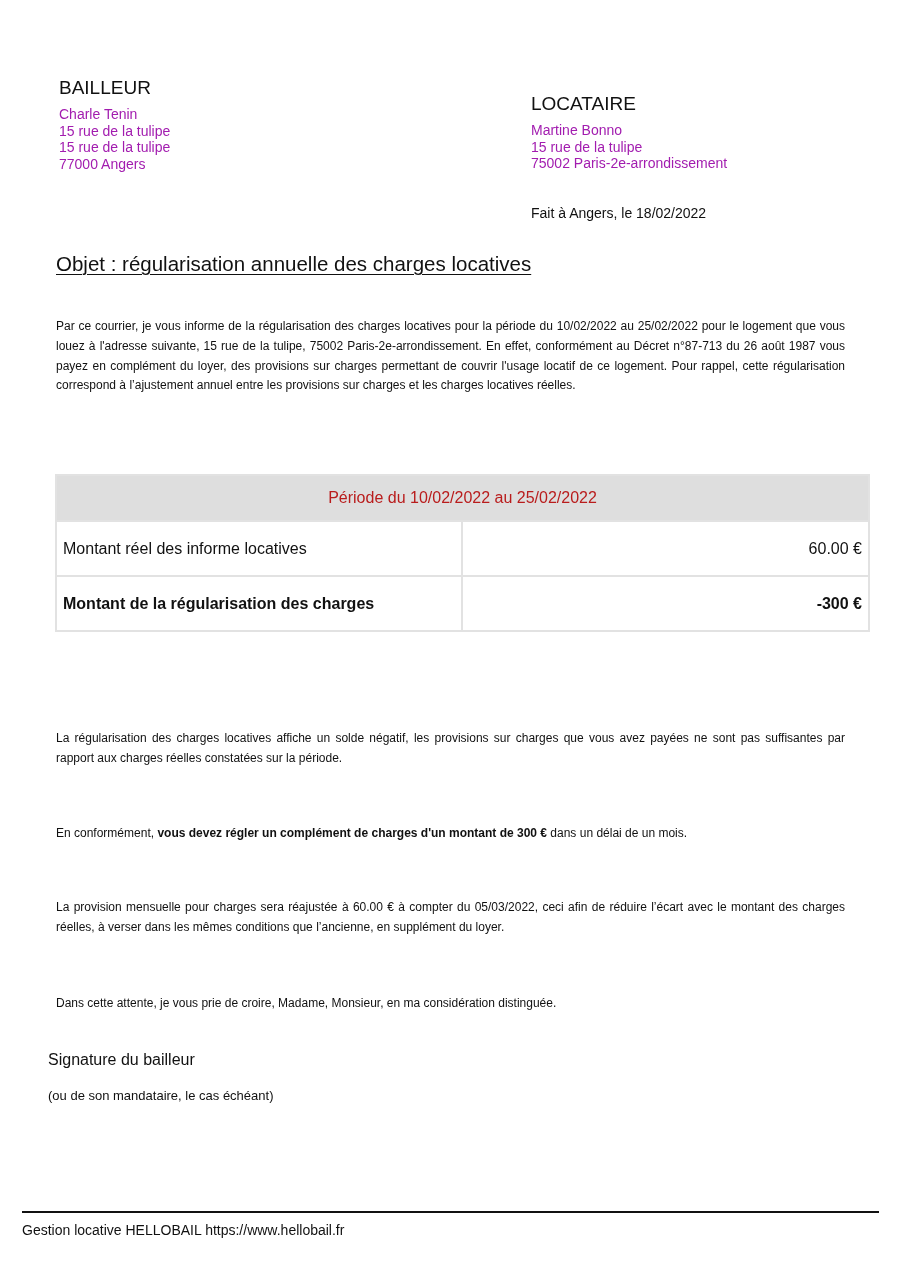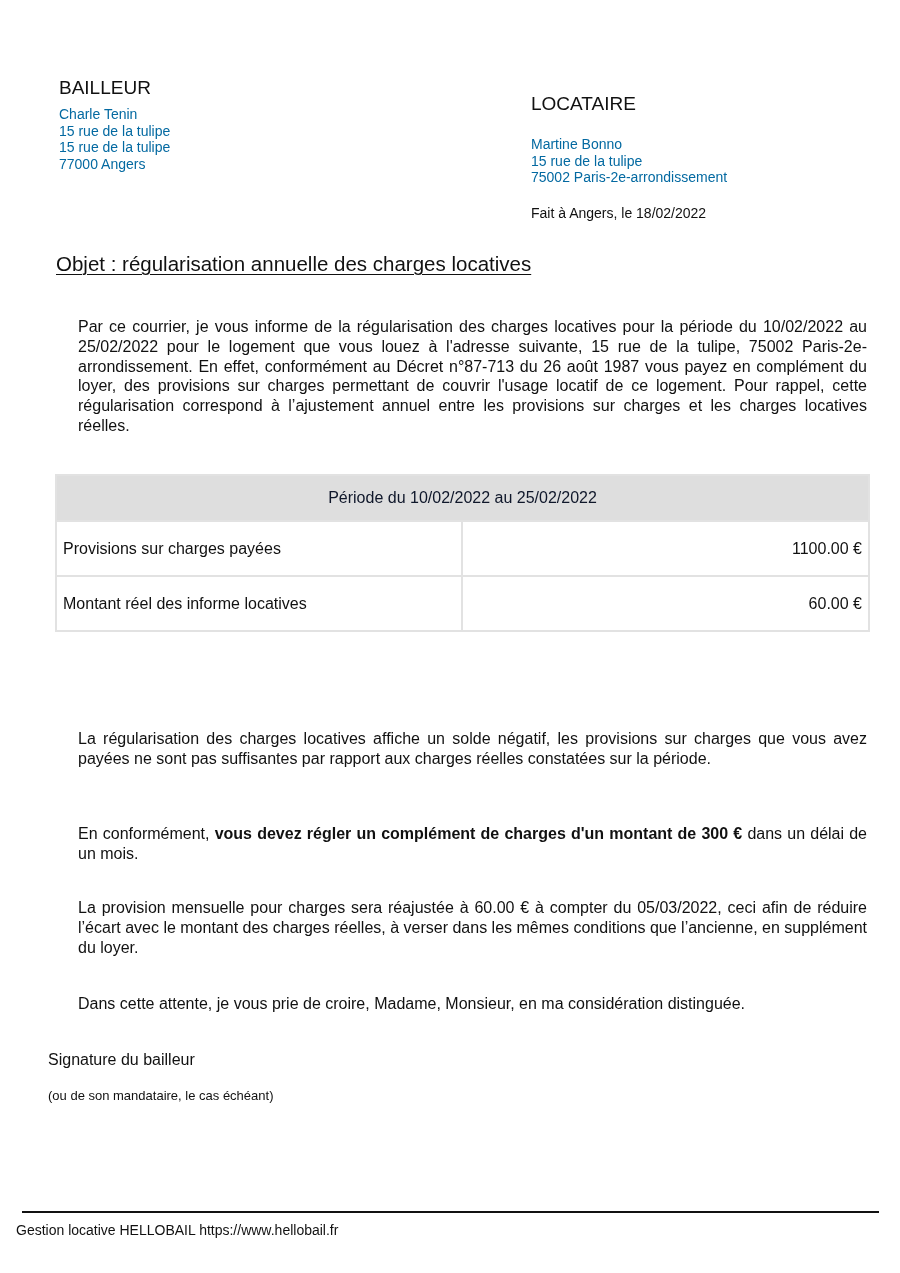--- a/index.html
+++ b/index.html
@@ -7,65 +7,64 @@
     body {
       position: relative;
       font-family: "Liberation Sans", sans-serif;
       color: #111111;
       overflow: hidden;
     }
     .abs { position: absolute; }
 
     
     .party-title { font-size: 19px; line-height: 22px; color: #111; }
-    .party-line { font-size: 14px; line-height: 16.5px; color: #0369a1; }
+    .party-line { font-size: 14px; line-height: 16.5px; color: #a21caf; }
 
     #bailleur { left: 59px; top: 77px; }
     #bailleur .party-title { margin-bottom: 7px; }
 
     #locataire { left: 531px; top: 93px; }
-    #locataire .party-title { margin-bottom: 21px; }
+    #locataire .party-title { margin-bottom: 7px; }
 
     #date-line { left: 531px; top: 205px; font-size: 14px; line-height: 16px; }
 
     
     #subject {
       left: 56px; top: 252px;
       font-size: 20.5px; line-height: 24px;
       text-decoration: underline;
       text-underline-offset: 3px;
       text-decoration-thickness: 1px;
     }
 
     
     .para {
       left: 56px; width: 789px;
-      font-size: 16px; line-height: 19.8px;
+      font-size: 12px; line-height: 19.8px;
       text-align: justify;
-      margin-left: 22px;
     }
     #para-intro { top: 317px; }
     #para-negatif { top: 729px; }
     #para-consequence { top: 824px; }
     #para-provision { top: 898px; }
     #para-attente { top: 994px; text-align: left; }
 
     
     #regul-table {
       left: 55px; top: 474px; width: 815px;
       border-collapse: collapse;
       font-size: 16px;
     }
     #regul-table th {
       background: #dedede;
       font-weight: normal;
       height: 46px;
       text-align: center;
       border: 2px solid #e2e2e2;
-      color: #0f172a;
+      color: #b91c1c;
     }
     #regul-table td {
       height: 55px;
       border: 2px solid #e2e2e2;
       padding: 0 6px;
       vertical-align: middle;
     }
     #regul-table td.label { width: 406px; text-align: left; }
     #regul-table td.value { text-align: right; }
     #regul-table tr.total td { font-weight: bold; }
@@ -74,21 +73,21 @@
     #signature { left: 48px; top: 1050px; }
     #signature .sig-title { font-size: 16px; line-height: 19px; }
     #signature .sig-note { font-size: 13px; line-height: 16px; margin-top: 19px; }
 
     
     #footer-rule {
       left: 22px; top: 1211px; width: 857px; height: 2px;
       background: #111;
     }
     #footer-text {
-      left: 16px; top: 1222px;
+      left: 22px; top: 1222px;
       font-size: 14px; line-height: 16px;
     }
   </style>
 </head>
 <body>
 
 <div id="bailleur" class="abs">
   <div class="party-title">BAILLEUR</div>
   <div class="party-line">Charle Tenin</div>
   <div class="party-line">15 rue de la tulipe</div>
@@ -110,26 +109,26 @@
 <p id="para-intro" class="abs para">Par ce courrier, je vous informe de la régularisation des charges locatives pour la période du 10/02/2022 au 25/02/2022 pour le logement que vous louez à l'adresse suivante, 15 rue de la tulipe, 75002 Paris-2e-arrondissement. En effet, conformément au Décret n°87-713 du 26 août 1987 vous payez en complément du loyer, des provisions sur charges permettant de couvrir l'usage locatif de ce logement. Pour rappel, cette régularisation correspond à l’ajustement annuel entre les provisions sur charges et les charges locatives réelles.</p>
 
 <table id="regul-table" class="abs">
   <thead>
     <tr>
       <th colspan="2">Période du 10/02/2022 au 25/02/2022</th>
     </tr>
   </thead>
   <tbody>
     <tr>
-      <td class="label">Provisions sur charges payées</td>
-      <td class="value">1100.00 €</td>
-    </tr>
-    <tr>
       <td class="label">Montant réel des informe locatives</td>
       <td class="value">60.00 €</td>
+    </tr>
+    <tr class="total">
+      <td class="label">Montant de la régularisation des charges</td>
+      <td class="value">-300 €</td>
     </tr>
   </tbody>
 </table>
 
 <p id="para-negatif" class="abs para">La régularisation des charges locatives affiche un solde négatif, les provisions sur charges que vous avez payées ne sont pas suffisantes par rapport aux charges réelles constatées sur la période.</p>
 
 <p id="para-consequence" class="abs para"><span>En conformément, </span><strong>vous devez régler un complément de charges d'un montant de 300 €</strong><span> dans un délai de un mois.</span></p>
 
 <p id="para-provision" class="abs para">La provision mensuelle pour charges sera réajustée à 60.00 € à compter du 05/03/2022, ceci afin de réduire l’écart avec le montant des charges réelles, à verser dans les mêmes conditions que l’ancienne, en supplément du loyer.</p>
 

